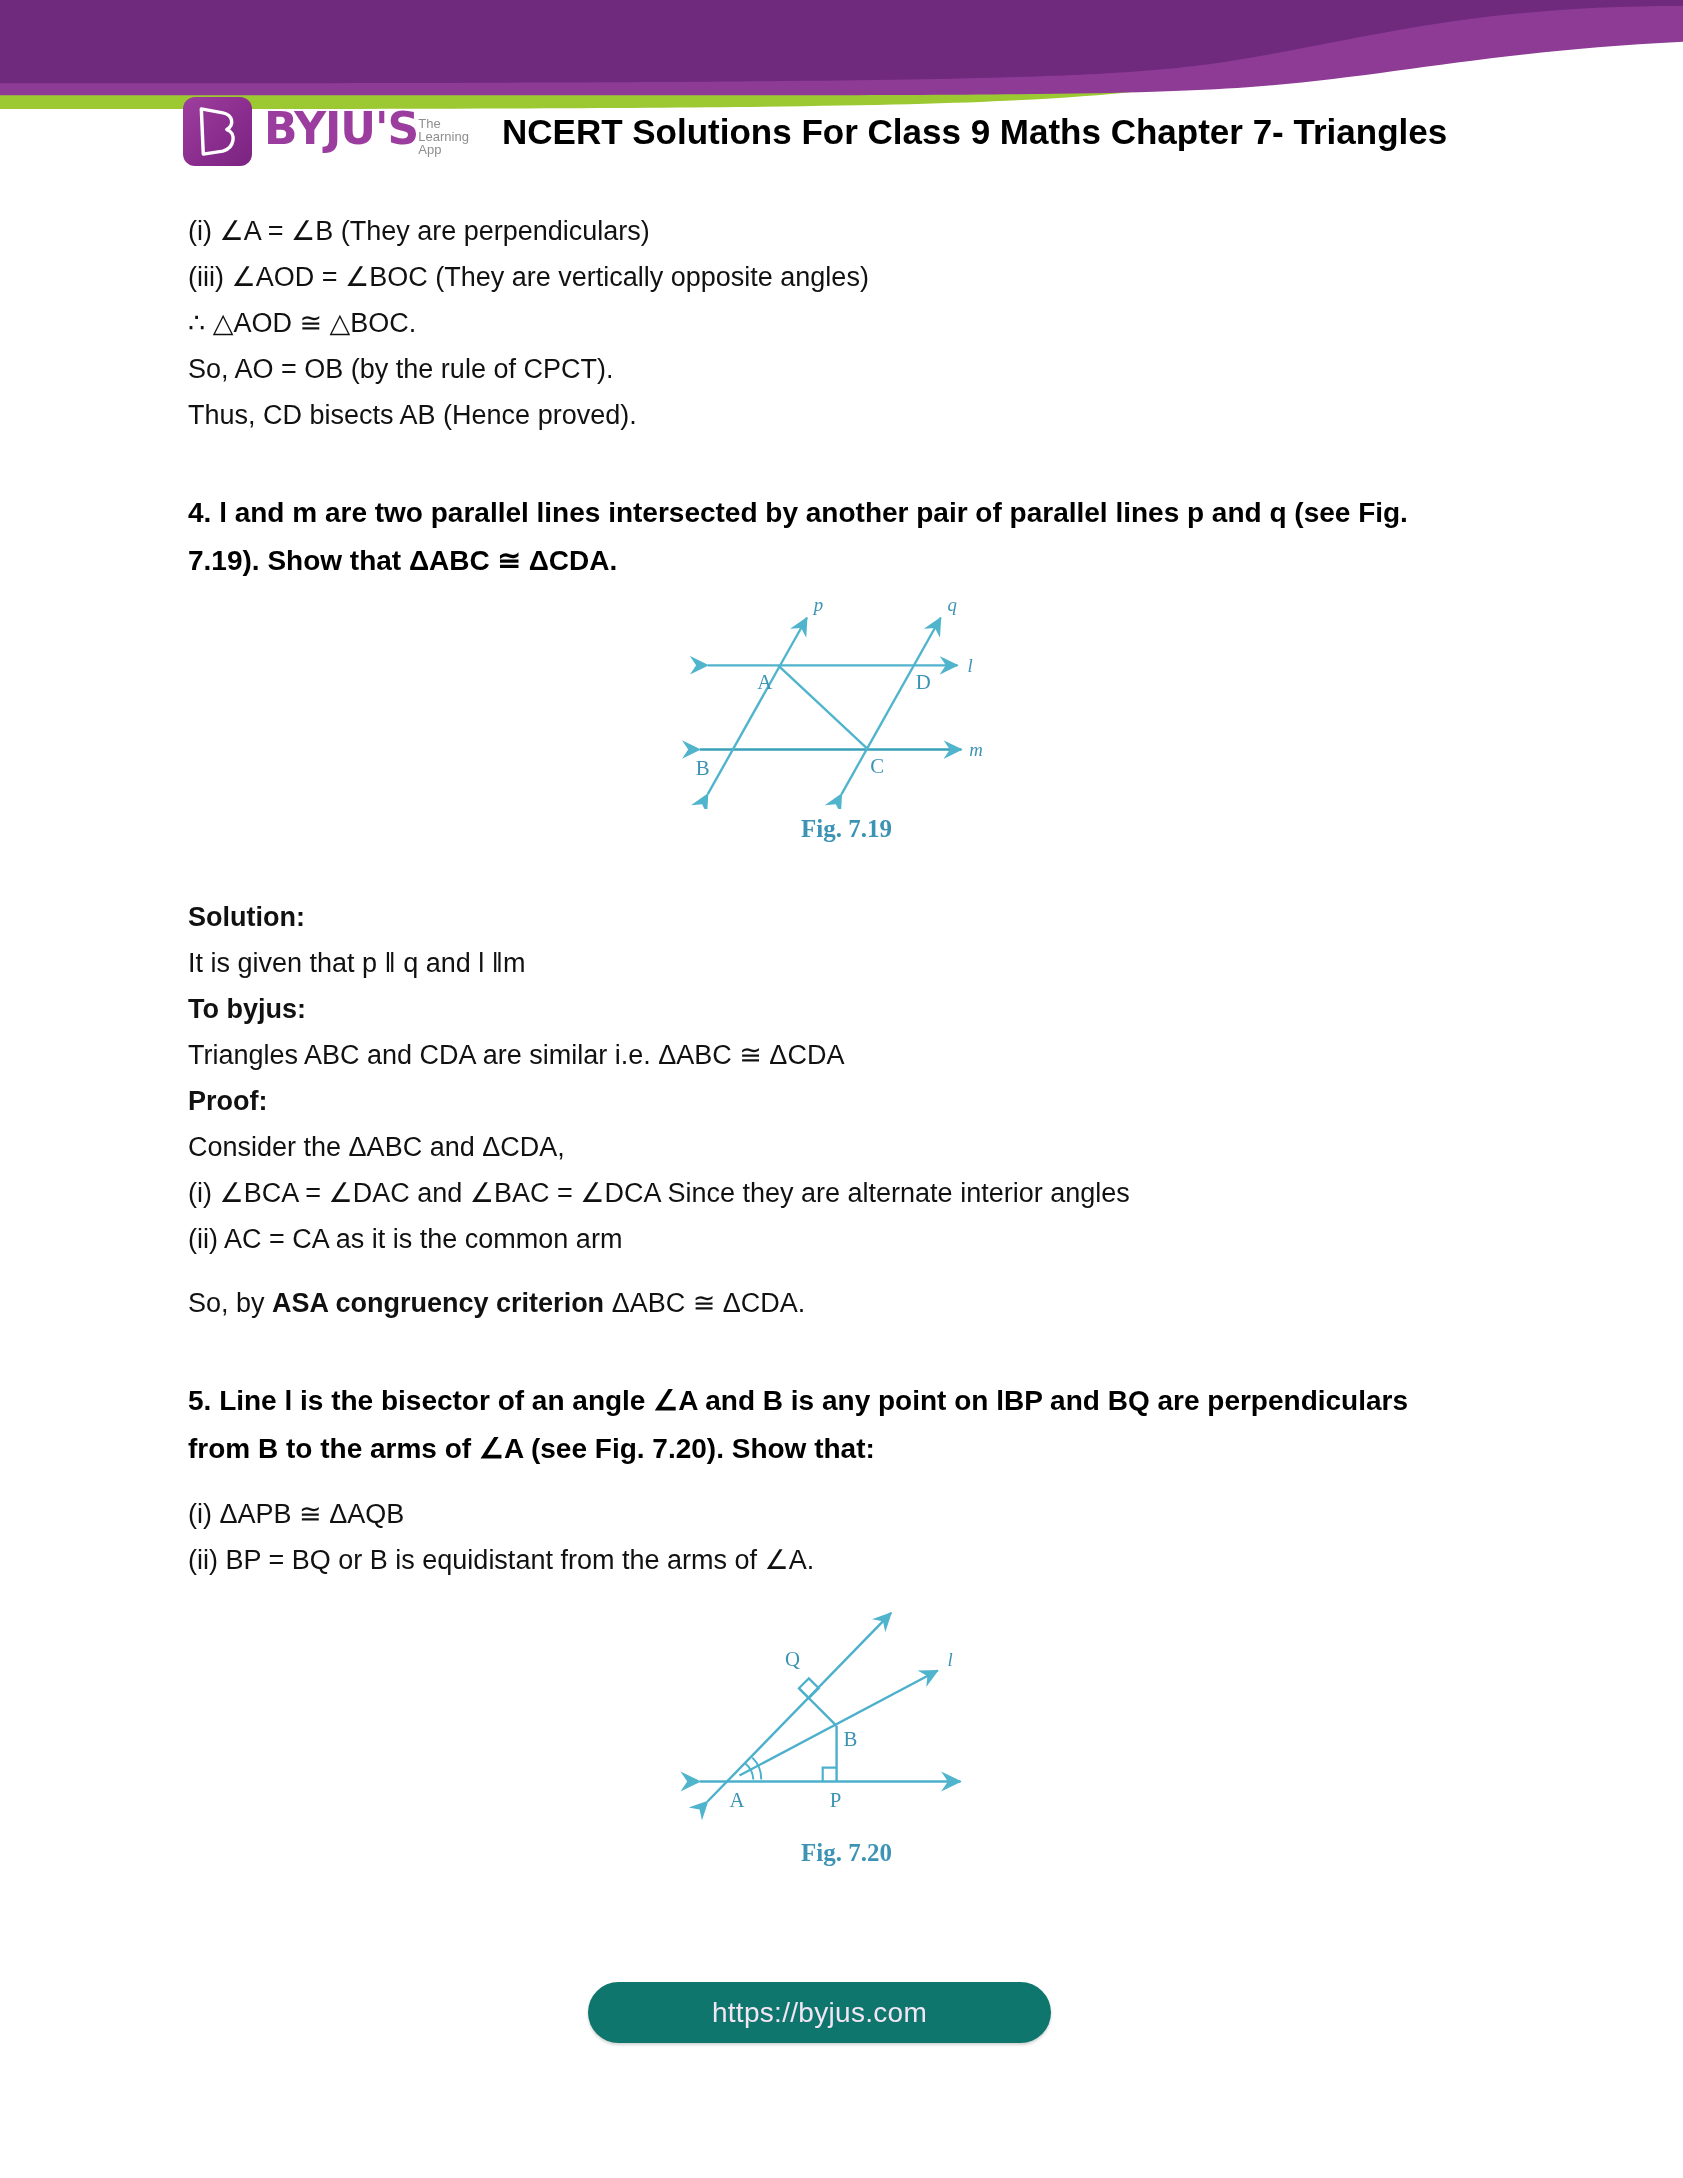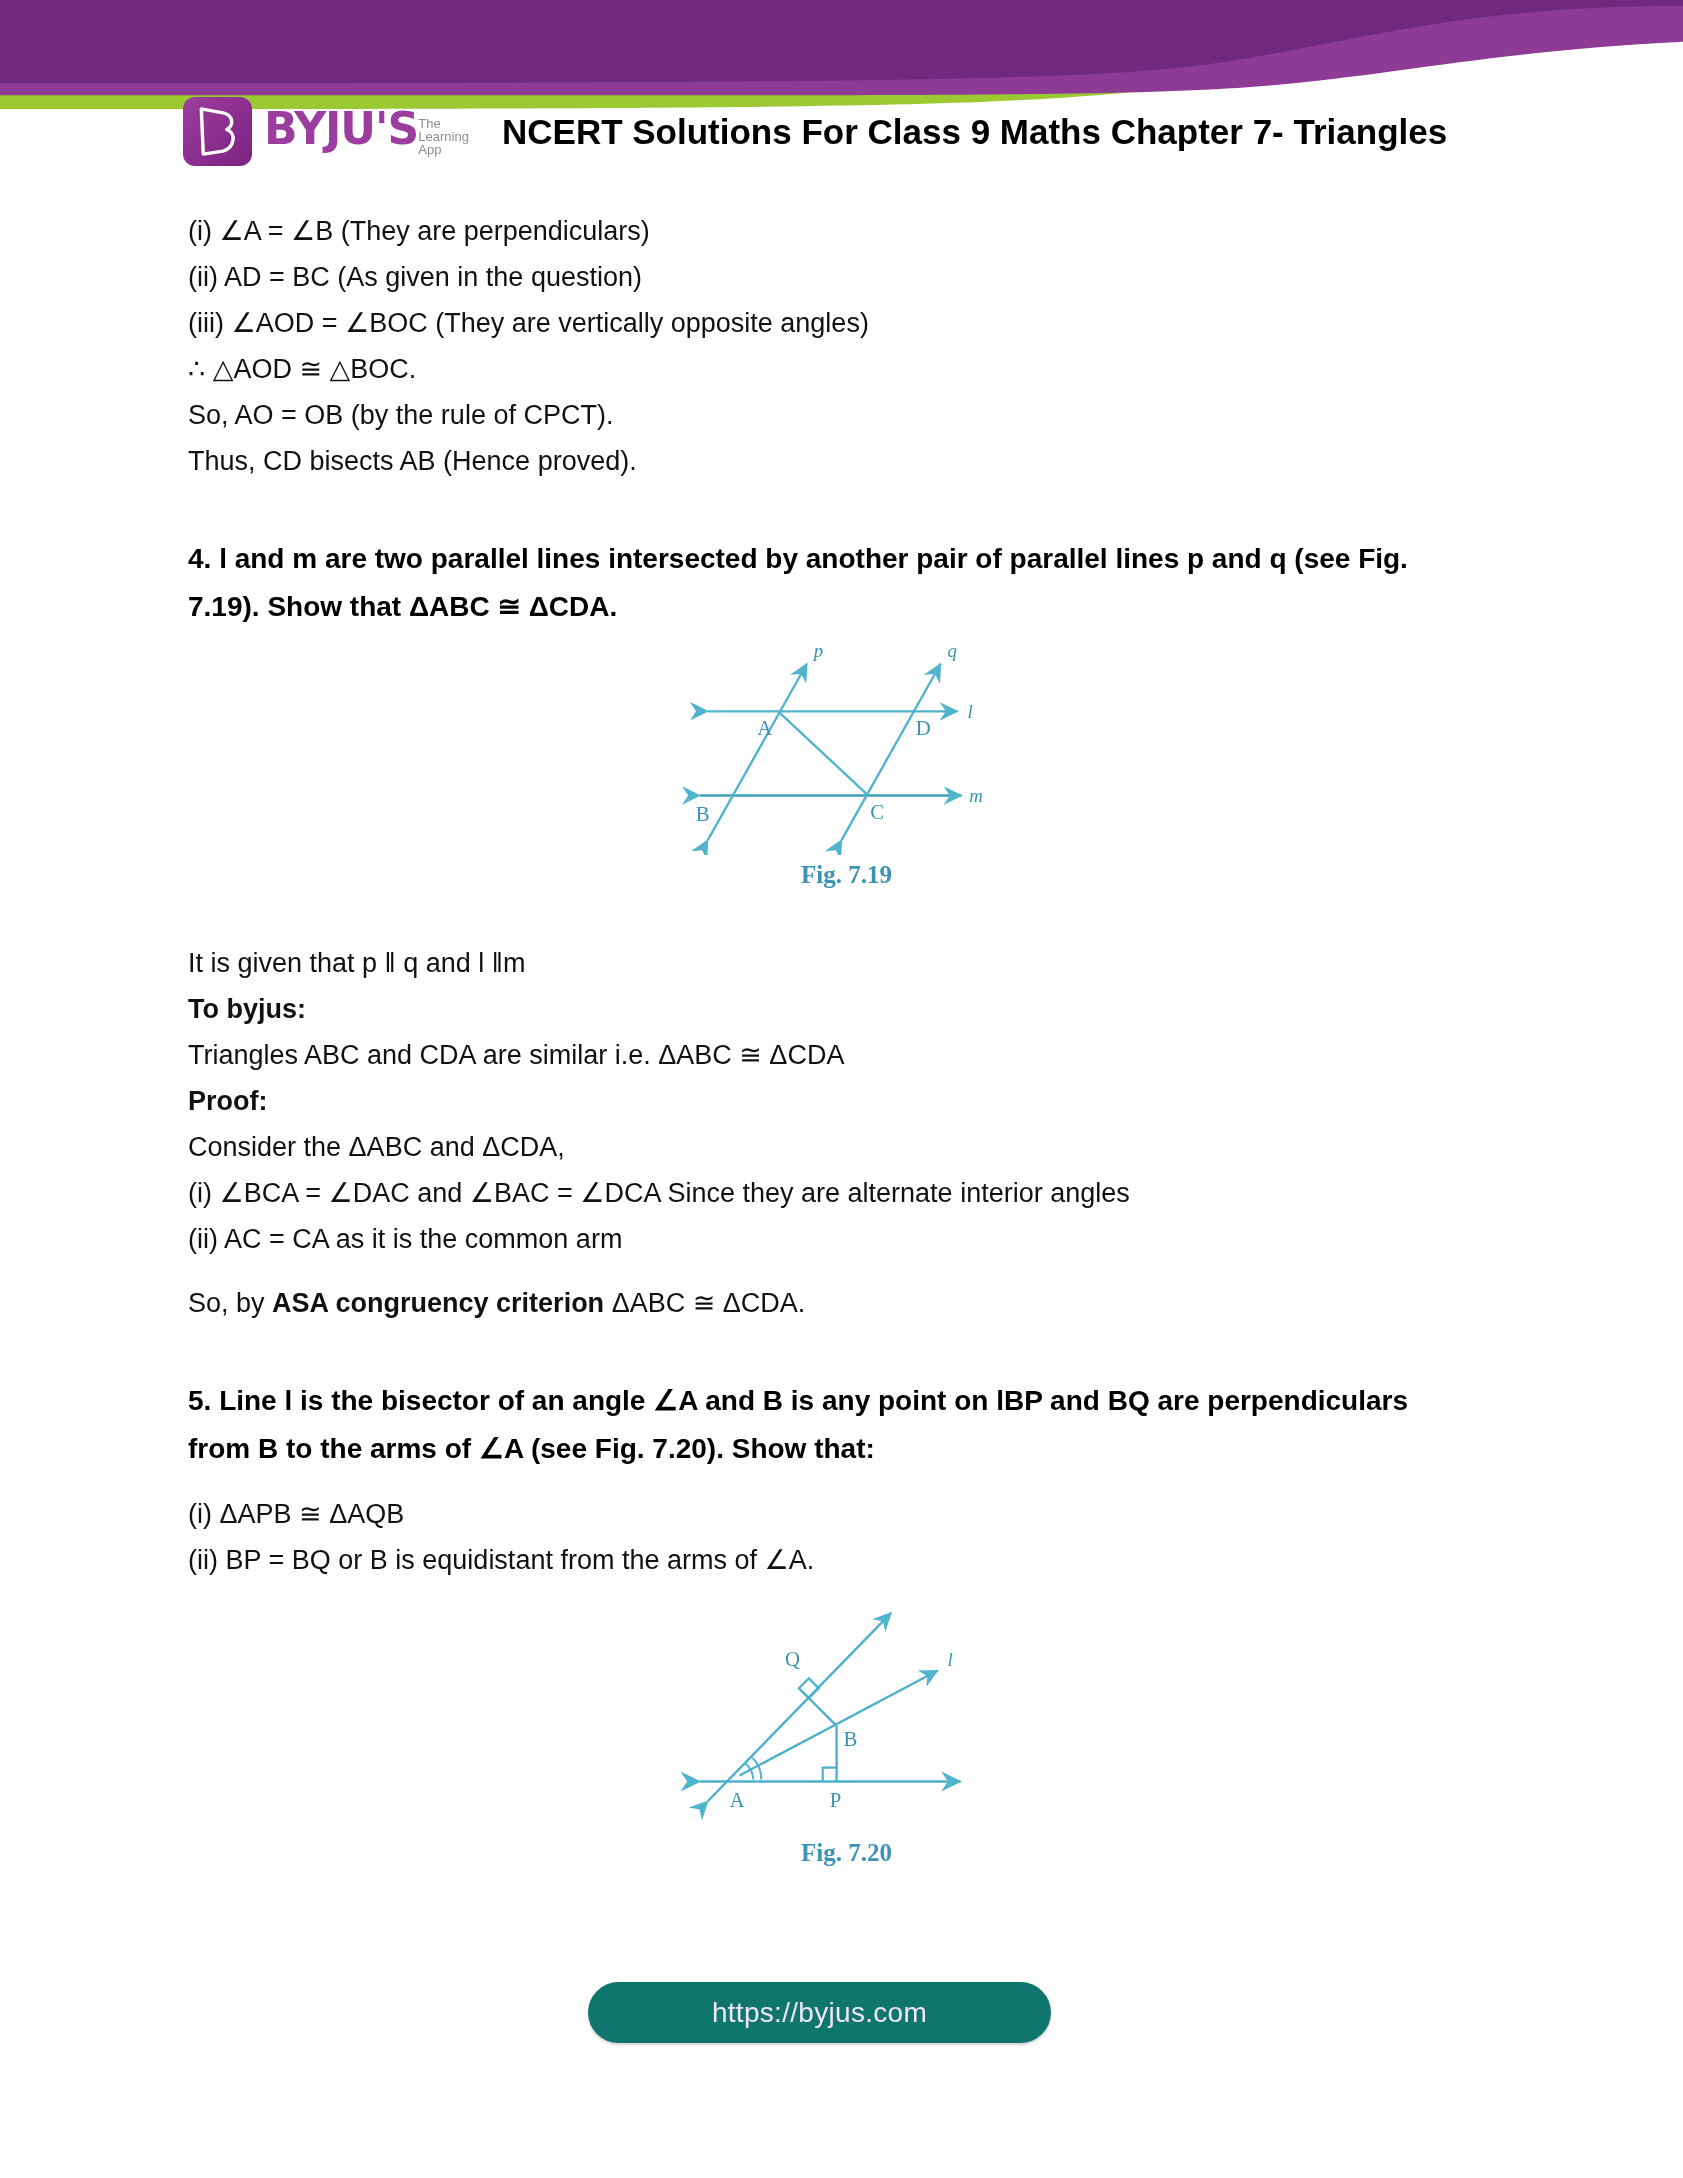--- a/index.html
+++ b/index.html
@@ -176,21 +176,20 @@
       <div id="logo-tagline">The Learning App</div>
     </div>
   </div>
   <div id="header-title">NCERT Solutions For Class 9 Maths Chapter 7- Triangles</div>
 </div>
 
 <div id="content">
 
   <div>
     <div class="ln">(i) ∠A = ∠B (They are perpendiculars)</div>
-    <div class="ln">(ii) AD = BC (As given in the question)</div>
     <div class="ln">(iii) ∠AOD = ∠BOC (They are vertically opposite angles)</div>
     <div class="ln">∴ △AOD ≅ △BOC.</div>
     <div class="ln">So, AO = OB (by the rule of CPCT).</div>
     <div class="ln">Thus, CD bisects AB (Hence proved).</div>
   </div>
 
   <div class="gap-lg"></div>
 
   <div>
     <div class="q-head">4. l and m are two parallel lines intersected by another pair of parallel lines p and q (see Fig.</div>
@@ -223,20 +222,21 @@
       <text class="fig-label" x="240" y="99" font-size="21">D</text>
       <text class="fig-label" x="18" y="186" font-size="21">B</text>
       <text class="fig-label" x="194" y="184" font-size="21">C</text>
     </svg>
     <div class="fig-caption">Fig. 7.19</div>
   </div>
 
   <div class="gap-lg"></div>
 
   <div>
+    <div class="ln bold">Solution:</div>
     <div class="ln">It is given that p ‖ q and l ‖m</div>
     <div class="ln bold">To byjus:</div>
     <div class="ln">Triangles ABC and CDA are similar i.e. ΔABC ≅ ΔCDA</div>
     <div class="ln bold">Proof:</div>
     <div class="ln">Consider the ΔABC and ΔCDA,</div>
     <div class="ln">(i) ∠BCA = ∠DAC and ∠BAC = ∠DCA Since they are alternate interior angles</div>
     <div class="ln">(ii) AC = CA as it is the common arm</div>
     <div class="gap-sm"></div>
     <div class="ln"><span>So, by </span><span style="font-weight:bold;">ASA congruency criterion</span><span> ΔABC ≅ ΔCDA.</span></div>
   </div>

